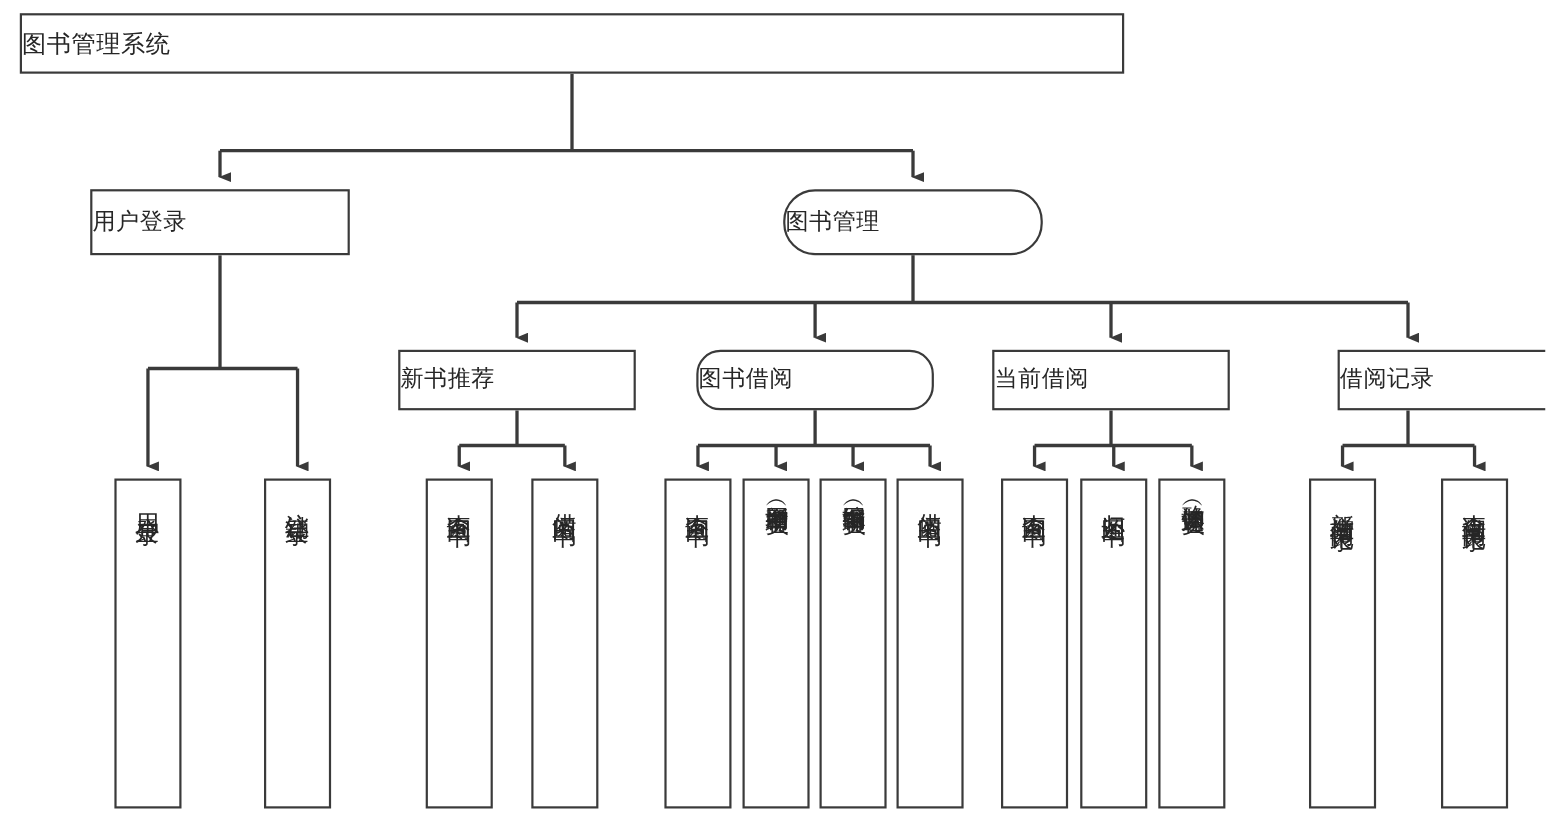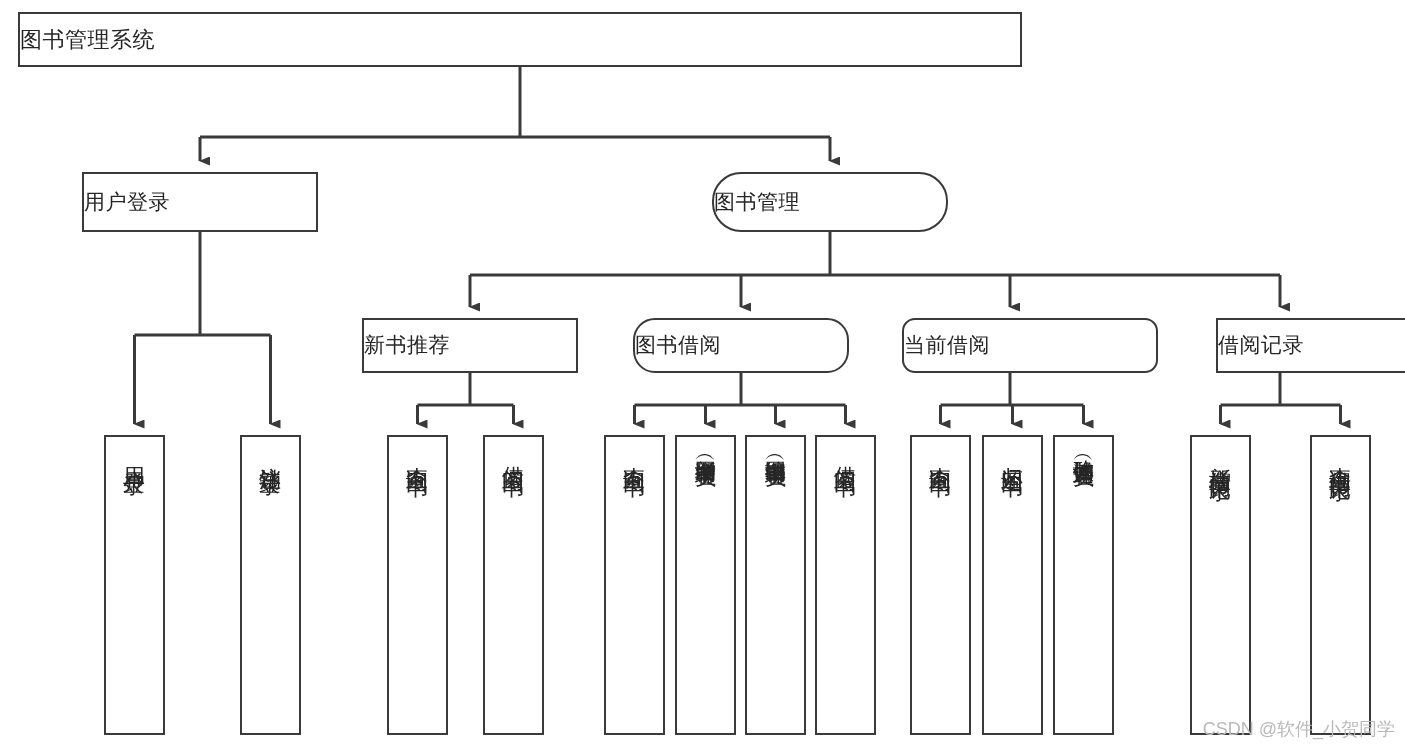--- a/index.html
+++ b/index.html
@@ -139,21 +139,21 @@
       </div>
       <div class="node horiz" style="left: 712px; top: 172px; width: 236px; height: 60px; border-radius: 29px;">
         <span class="node-label">图书管理</span>
       </div>
       <div class="node horiz" style="left: 362px; top: 318px; width: 216px; height: 55px;">
         <span class="node-label">新书推荐</span>
       </div>
       <div class="node horiz" style="left: 633px; top: 318px; width: 216px; height: 55px; border-radius: 22px;">
         <span class="node-label">图书借阅</span>
       </div>
-      <div class="node horiz" style="left: 902px; top: 318px; width: 256px; height: 55px; border-radius: 13px;">
+      <div class="node horiz" style="left: 902px; top: 318px; width: 216px; height: 55px;">
         <span class="node-label">当前借阅</span>
       </div>
       <div class="node horiz" style="left: 1172px; top: 318px; width: 216px; height: 55px; margin-left: 44px;">
         <span class="node-label">借阅记录</span>
       </div>
       <div class="node leaf" style="left: 104px; top: 435px; width: 61px; height: 300px;">
         <span class="node-label">用户登录</span>
       </div>
       <div class="node leaf" style="left: 240px; top: 435px; width: 61px; height: 300px;">
         <span class="node-label">注销登录</span>
@@ -186,14 +186,13 @@
         <span class="node-label">确认归还（管理员）</span>
       </div>
       <div class="node leaf" style="left: 1190px; top: 435px; width: 61px; height: 300px;">
         <span class="node-label">新增借阅记录</span>
       </div>
       <div class="node leaf" style="left: 1310px; top: 435px; width: 61px; height: 300px;">
         <span class="node-label">查询借阅记录</span>
       </div>
     </div>
 
-  <div id="watermark">CSDN @软件_小贺同学</div>
 </div>
 
 </body></html>

